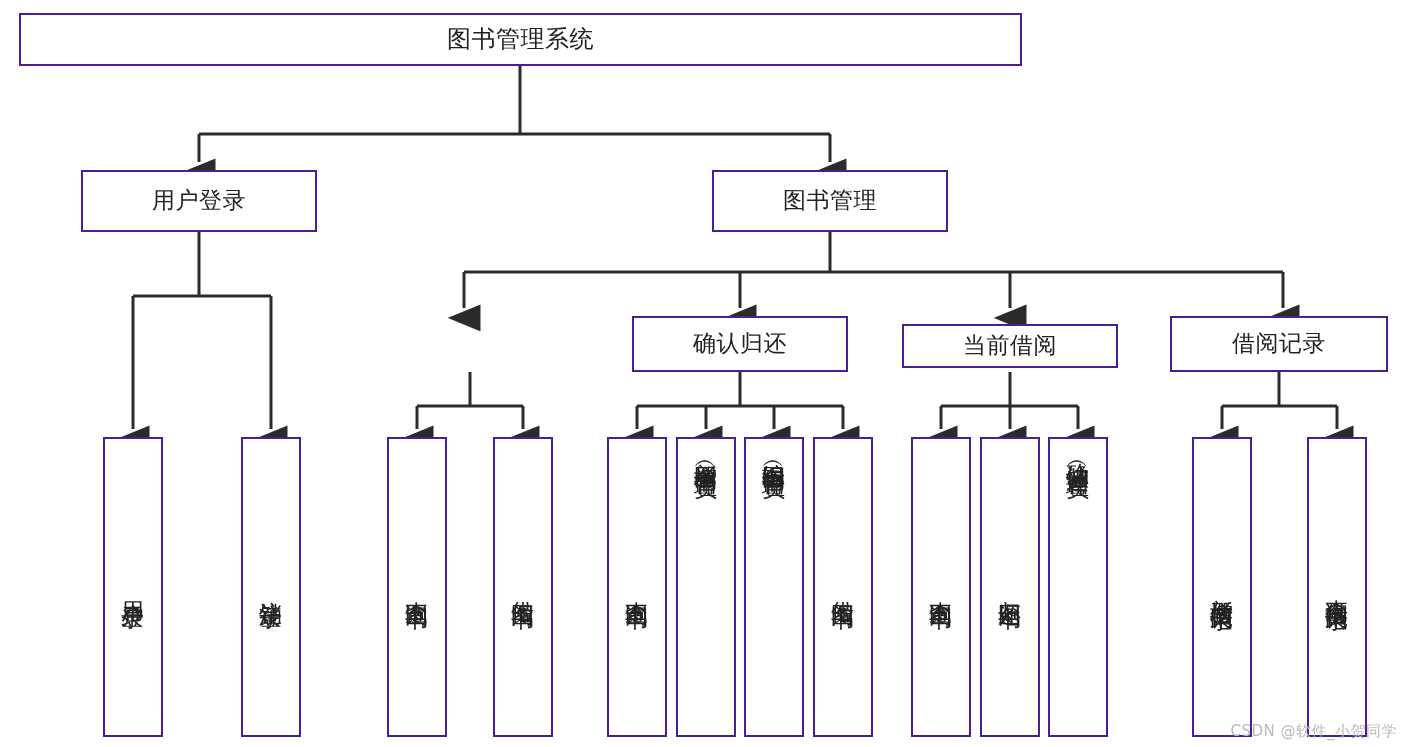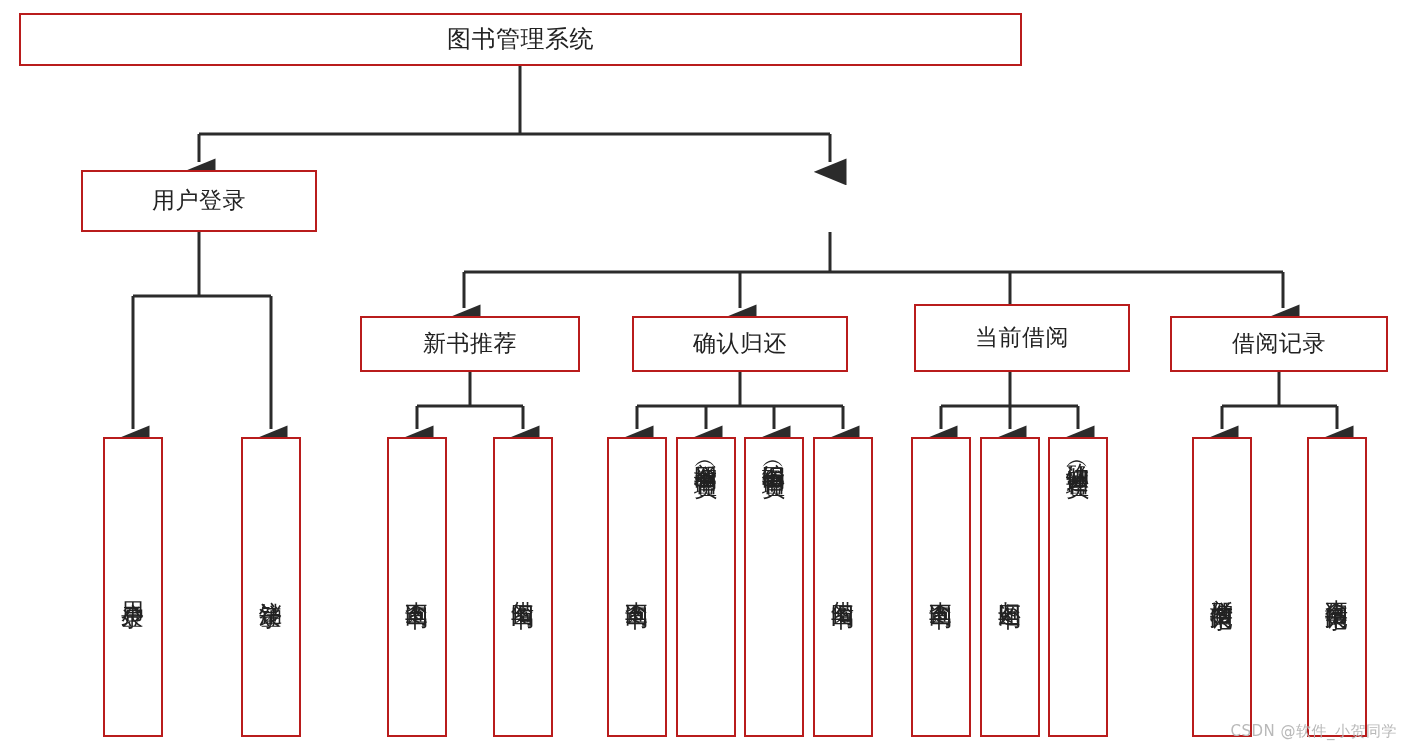--- a/index.html
+++ b/index.html
@@ -23,21 +23,21 @@
     left: 0;
     top: 0;
     width: 1405px;
     height: 747px;
     pointer-events: none;
   }
   .node {
     position: absolute;
     box-sizing: border-box;
     background: #ffffff;
-    border: 2px solid #b91c1c;
+    border: 2px solid #4c1d95;
     display: flex;
     align-items: center;
     justify-content: center;
     color: #222222;
   }
   .node-label {
     display: block;
     text-align: center;
     line-height: 1.12;
     color: #222222;
@@ -136,30 +136,30 @@
   </svg>
 
   <div class="node horiz root" style="left:19px; top:13px; width:1003px; height:53px;">
     <span class="node-label">图书管理系统</span>
   </div>
 
   <div class="node horiz" style="left:81px; top:170px; width:236px; height:62px;">
     <span class="node-label">用户登录</span>
   </div>
 
-
-  <div class="node horiz" style="left:360px; top:316px; width:220px; height:56px;">
-    <span class="node-label">新书推荐</span>
-  </div>
+  <div class="node horiz" style="left:712px; top:170px; width:236px; height:62px;">
+    <span class="node-label">图书管理</span>
+  </div>
+
 
   <div class="node horiz" style="left:632px; top:316px; width:216px; height:56px;">
     <span class="node-label">确认归还</span>
   </div>
 
-  <div class="node horiz" style="left:902px; top:304px; width:216px; height:68px;margin-left:12px;">
+  <div class="node horiz" style="left:902px; top:324px; width:216px; height:44px;">
     <span class="node-label">当前借阅</span>
   </div>
 
   <div class="node horiz" style="left:1170px; top:316px; width:218px; height:56px;">
     <span class="node-label">借阅记录</span>
   </div>
 
   <div class="node vert centered" style="left:103px; top:437px; width:60px; height:300px;">
     <span class="node-label">用户登录</span>
   </div>

